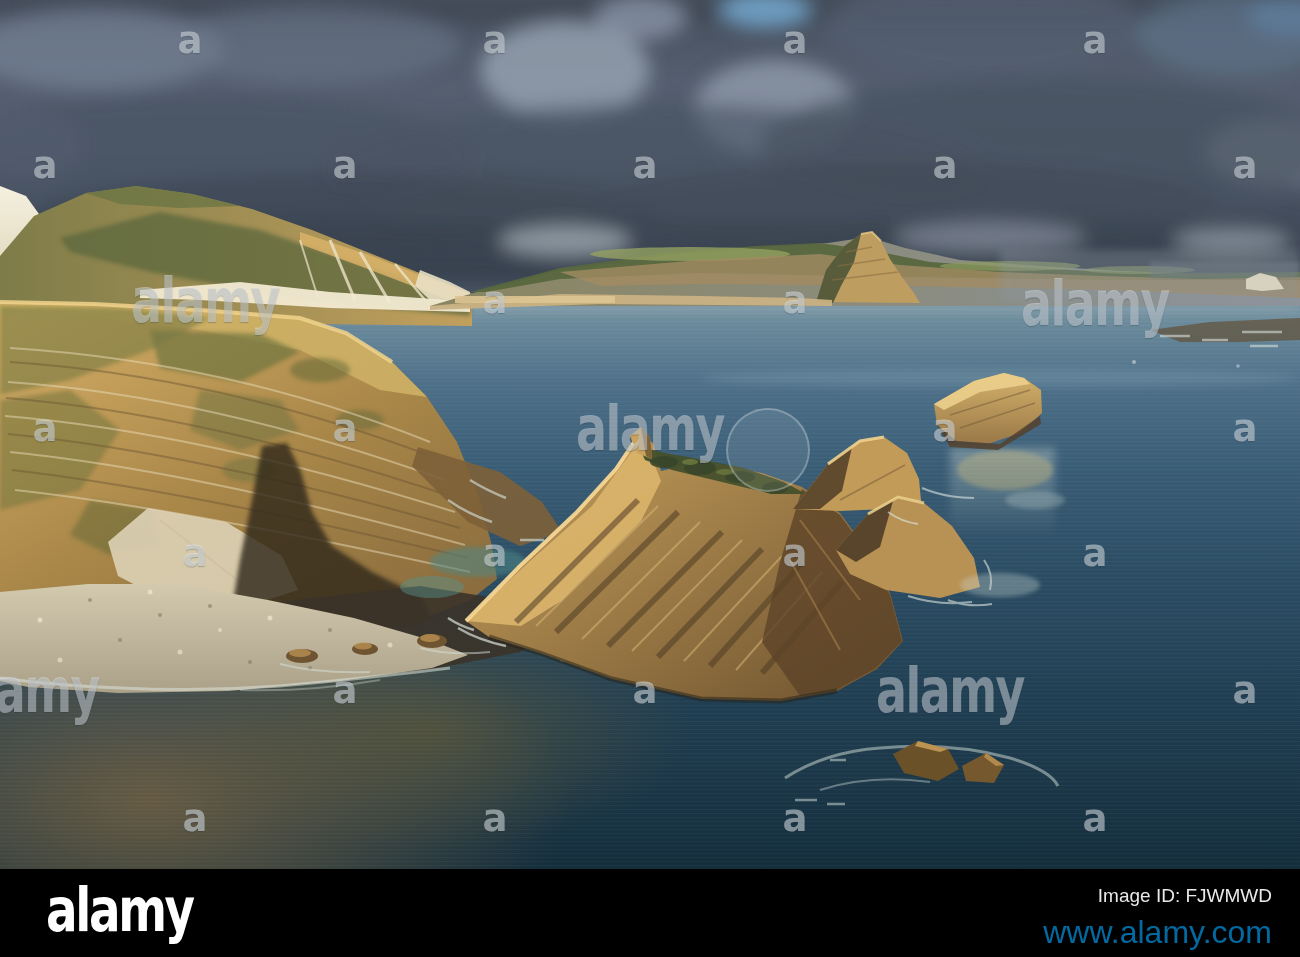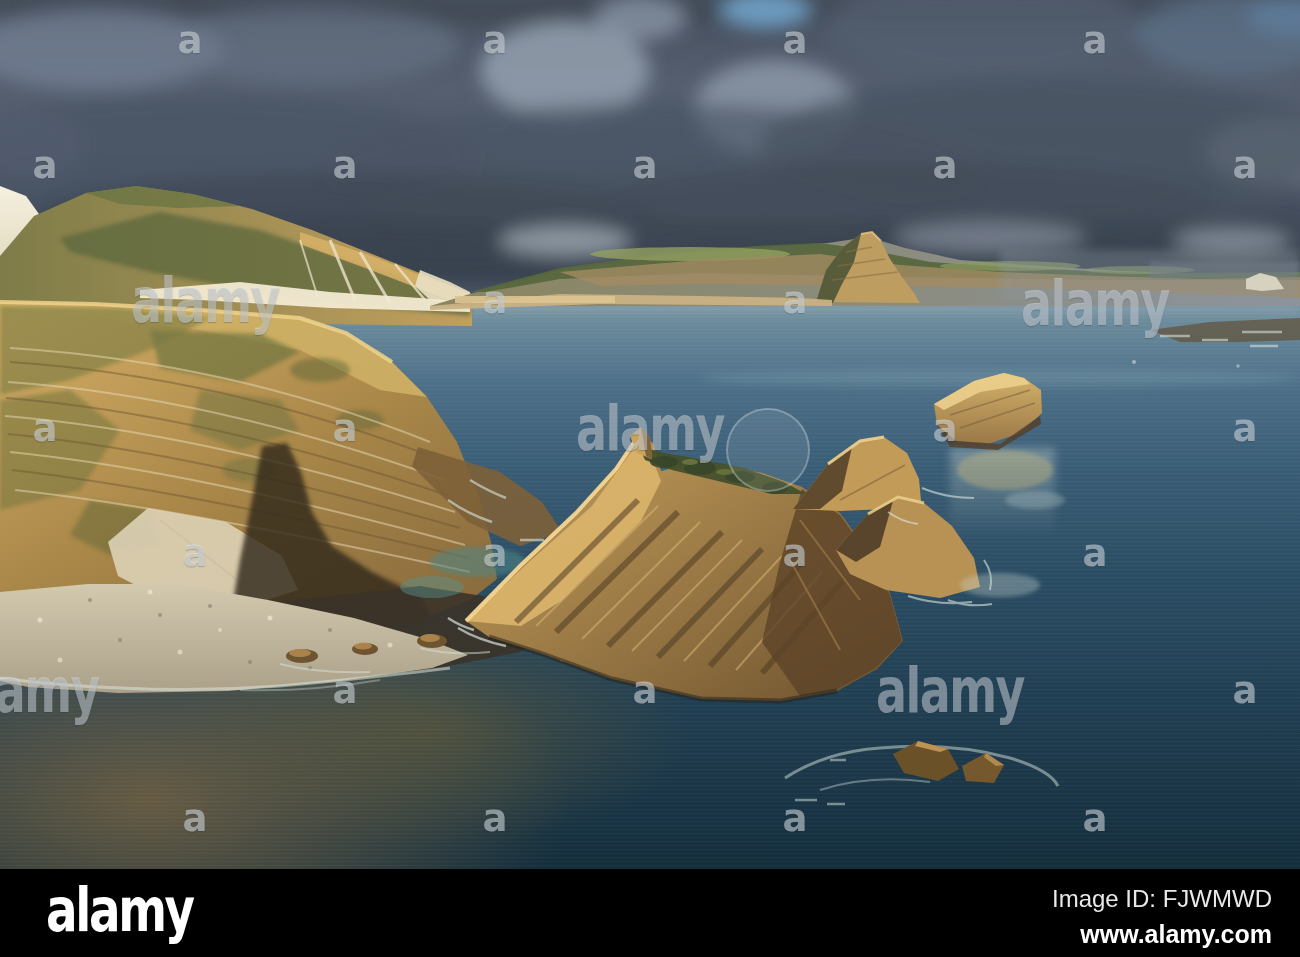--- a/index.html
+++ b/index.html
@@ -16,22 +16,22 @@
   .wm-word{font-size:62px;letter-spacing:-2px;transform:translate(-50%,-50%) scaleX(0.74);
            color:rgba(229,236,240,0.46);}
   .wm-circle{width:80px;height:80px;border:2px solid rgba(240,246,248,0.28);
              background:rgba(238,244,246,0.10);border-radius:50%;}
   
   .footer{position:absolute;left:0;top:869px;width:1300px;height:88px;background:#000;}
   .footer-logo{position:absolute;left:46px;top:50%;transform:translateY(-55%) scaleX(0.78);
                transform-origin:left center;font-family:"DejaVu Sans","Liberation Sans",sans-serif;
                font-weight:800;font-size:60px;letter-spacing:-3px;color:#ffffff;}
   .footer-meta{position:absolute;right:28px;top:16px;text-align:right;}
-  .footer-id{font-size:24px;color:#e9e9e9;line-height:1.2;margin-bottom:7px;}
-  .footer-site{font-size:25px;font-weight:bold;color:#ffffff;line-height:1.1;}
+  .footer-id{font-size:19px;color:#e9e9e9;line-height:1.2;margin-bottom:7px;}
+  .footer-site{font-size:32px;font-weight:normal;color:#0369a1;line-height:1.1;}
 </style>
 </head>
 <body>
 
 <div class="canvas">
   <div class="photo">
     <svg width="1300" height="869" viewBox="0 0 1300 869">
       <defs>
         <filter id="b9" x="-40%" y="-40%" width="180%" height="180%">
             <feGaussianBlur stdDeviation="9"></feGaussianBlur>

